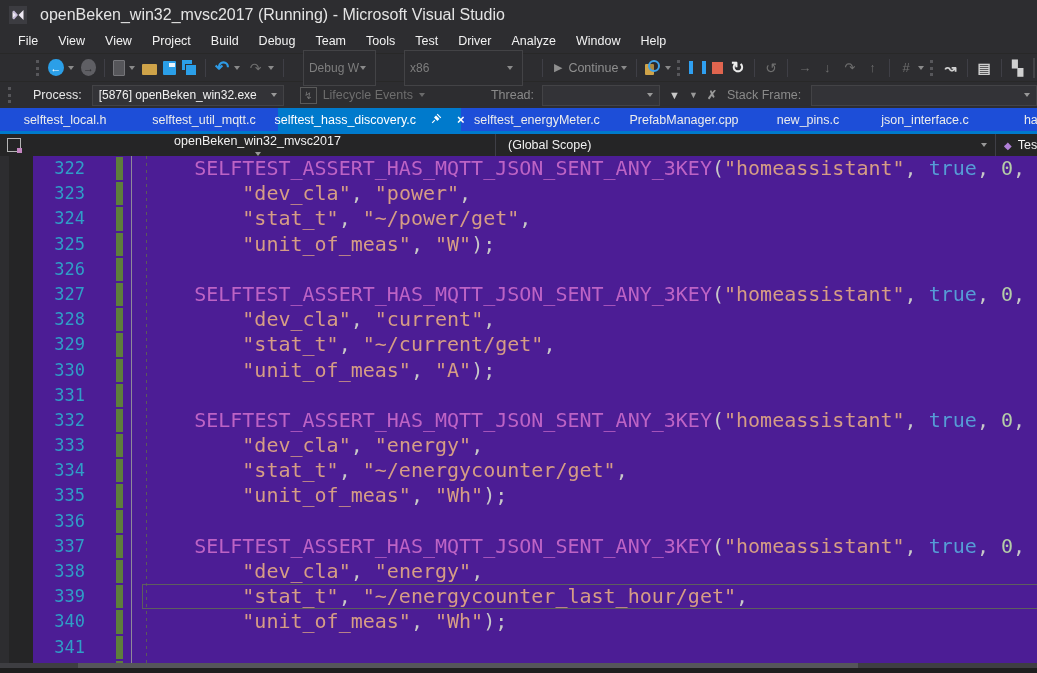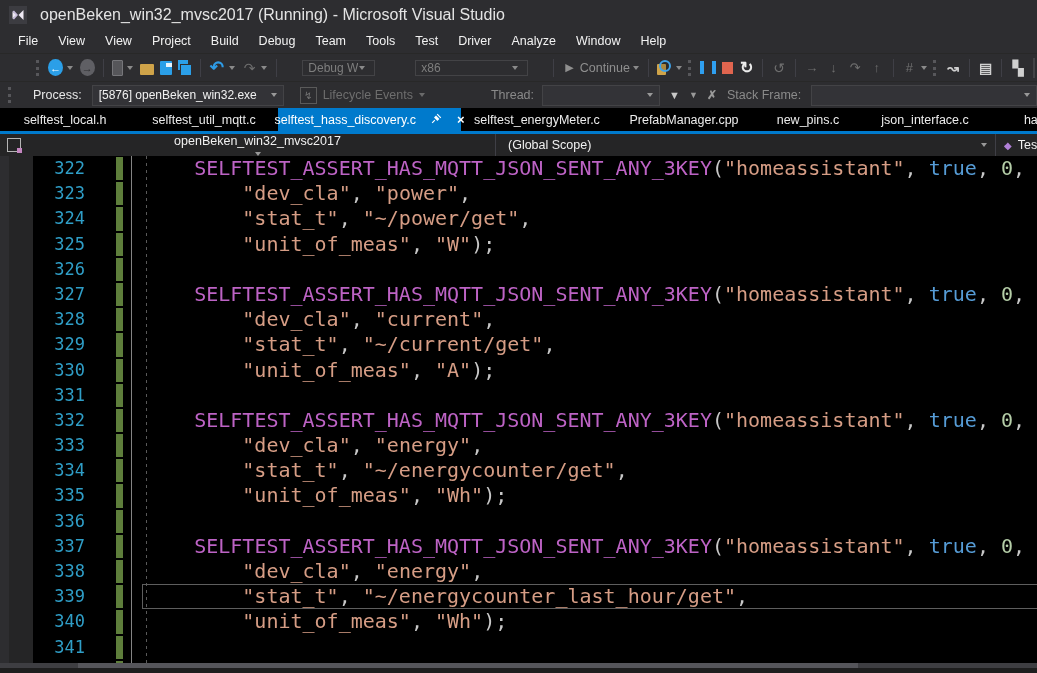--- a/index.html
+++ b/index.html
@@ -34,21 +34,21 @@
   .glyph-blue{color:#2e9be6;font-size:17px;font-weight:bold;}
   .glyph-grey{color:#6f6f6f;font-size:14px;}
   .glyph-grey-sm{color:#6f6f6f;font-size:13px;}
   .glyph-white{color:#ececec;font-size:16px;font-weight:bold;}
   .glyph-light{color:#d0d0d0;font-size:14px;font-weight:bold;}
   .magnifier{width:17px;height:17px;}
   .magnifier::before{content:"";position:absolute;bottom:1px;left:0;width:9px;height:11px;background:#cfa349;border-radius:1px;}
   .magnifier::after{content:"";position:absolute;top:1px;right:1px;width:8px;height:8px;border:2px solid #3fa2e9;border-radius:50%;background:rgba(30,30,30,.2);}
   .i-pause{width:10px;height:13px;border-left:4px solid #2f9ff0;border-right:4px solid #2f9ff0;}
   .i-stop{width:12px;height:12px;background:#e0654f;}
-  .tcombo{height:16px;background:#2d2d30;border:1px solid #434346;display:flex;align-items:center;justify-content:space-between;padding:0 5px;box-sizing:border-box;margin:0 20px;}
+  .tcombo{height:36px;background:#2d2d30;border:1px solid #434346;display:flex;align-items:center;justify-content:space-between;padding:0 5px;box-sizing:border-box;margin:0 14px;}
   .tcombo .cval{font-size:12px;color:#7e7e7e;white-space:nowrap;overflow:hidden;}
   .tbtn{display:flex;align-items:center;margin:0 2px 0 6px;}
   .tbtn .play{color:#8f8f8f;font-size:11px;margin-right:6px;}
   .tbtn .blabel{color:#8f8f8f;font-size:12.5px;}
   .ttext{height:20px;background:#333337;border:1px solid #434346;flex:1;margin:0 2px 0 4px;box-sizing:border-box;}
 
   
   .procbar{height:27px;background:#2d2d30;display:flex;align-items:center;border-top:1px solid #282828;box-sizing:border-box;padding-left:6px;}
   .plabel{font-size:12.5px;white-space:nowrap;}
   .bright{color:#e8e8e8;}
@@ -64,39 +64,39 @@
   .thread-label{margin-left:66px;}
   .thread-combo{width:118px;margin-left:8px;}
   .f-icon{margin-left:9px;}
   .f1{color:#c8c8c8;font-size:11px;}
   .f2{color:#9a9a9a;font-size:9px;}
   .f3{color:#9a9a9a;font-size:12px;font-weight:bold;}
   .stack-label{margin-left:10px;}
   .stack-combo{flex:1;margin-left:10px;}
 
   
-  .tabbar{height:23px;background:#000000;display:flex;overflow:hidden;white-space:nowrap;}
+  .tabbar{height:23px;background:#1d4ed8;display:flex;overflow:hidden;white-space:nowrap;}
   .tab{height:23px;display:flex;align-items:center;justify-content:center;font-size:12.5px;color:#ececec;flex:0 0 auto;box-sizing:border-box;}
   .tab.active{background:#007acc;color:#fff;gap:15px;}
   .tab .close{font-size:13px;line-height:13px;color:#fff;font-weight:bold;}
   .bluestrip{height:3px;background:#007acc;}
 
   
   .navbar{height:22px;background:#252526;display:flex;align-items:center;font-size:12.5px;}
   .proj-icon{width:12px;height:12px;border:1px solid #b5b5b5;position:relative;margin:0 7px 0 7px;flex:0 0 auto;}
   .proj-icon::after{content:"";position:absolute;right:-2px;bottom:-2px;width:5px;height:5px;background:#c586c0;}
   .nav-combo{display:flex;align-items:center;justify-content:space-between;height:22px;box-sizing:border-box;border-right:1px solid #3f3f46;padding-right:8px;}
   .nav-combo .cval{color:#f1f1f1;white-space:nowrap;overflow:hidden;}
   .nav-proj{width:468px;flex-direction:column;}
   .nav-scope{width:500px;padding-left:12px;}
   .nav-member{display:flex;align-items:center;flex:1;overflow:hidden;padding-left:8px;}
   .member-icon{color:#b180d7;font-size:10px;margin-right:6px;}
 
   
-  .editor{position:relative;height:512px;background:#000000;overflow:hidden;
+  .editor{position:relative;height:512px;background:#4c1d95;overflow:hidden;
           font-family:"DejaVu Sans Mono","Liberation Mono",monospace;}
   .m-indicator{position:absolute;left:0;top:0;bottom:0;width:9px;background:#2d2d30;}
   .m-break{position:absolute;left:9px;top:0;bottom:0;width:24px;background:#252526;}
   .vline-solid{position:absolute;left:131px;top:0;bottom:0;width:1px;background:#9b9b9b;opacity:.85;}
   .vline-dash{position:absolute;left:146px;top:0;bottom:0;width:1px;
       background:repeating-linear-gradient(to bottom,#5a5a5a 0 3px,transparent 3px 7px);}
   .code-rows{position:absolute;left:0;top:0;right:0;}
   .row{position:relative;height:25.2px;}
   .row .ln{position:absolute;left:0;top:0;width:85px;text-align:right;font-size:17px;line-height:25.2px;color:var(--line_number);}
   .row .chg{position:absolute;left:116px;top:1px;bottom:1px;width:7px;background:var(--change_bar);}

